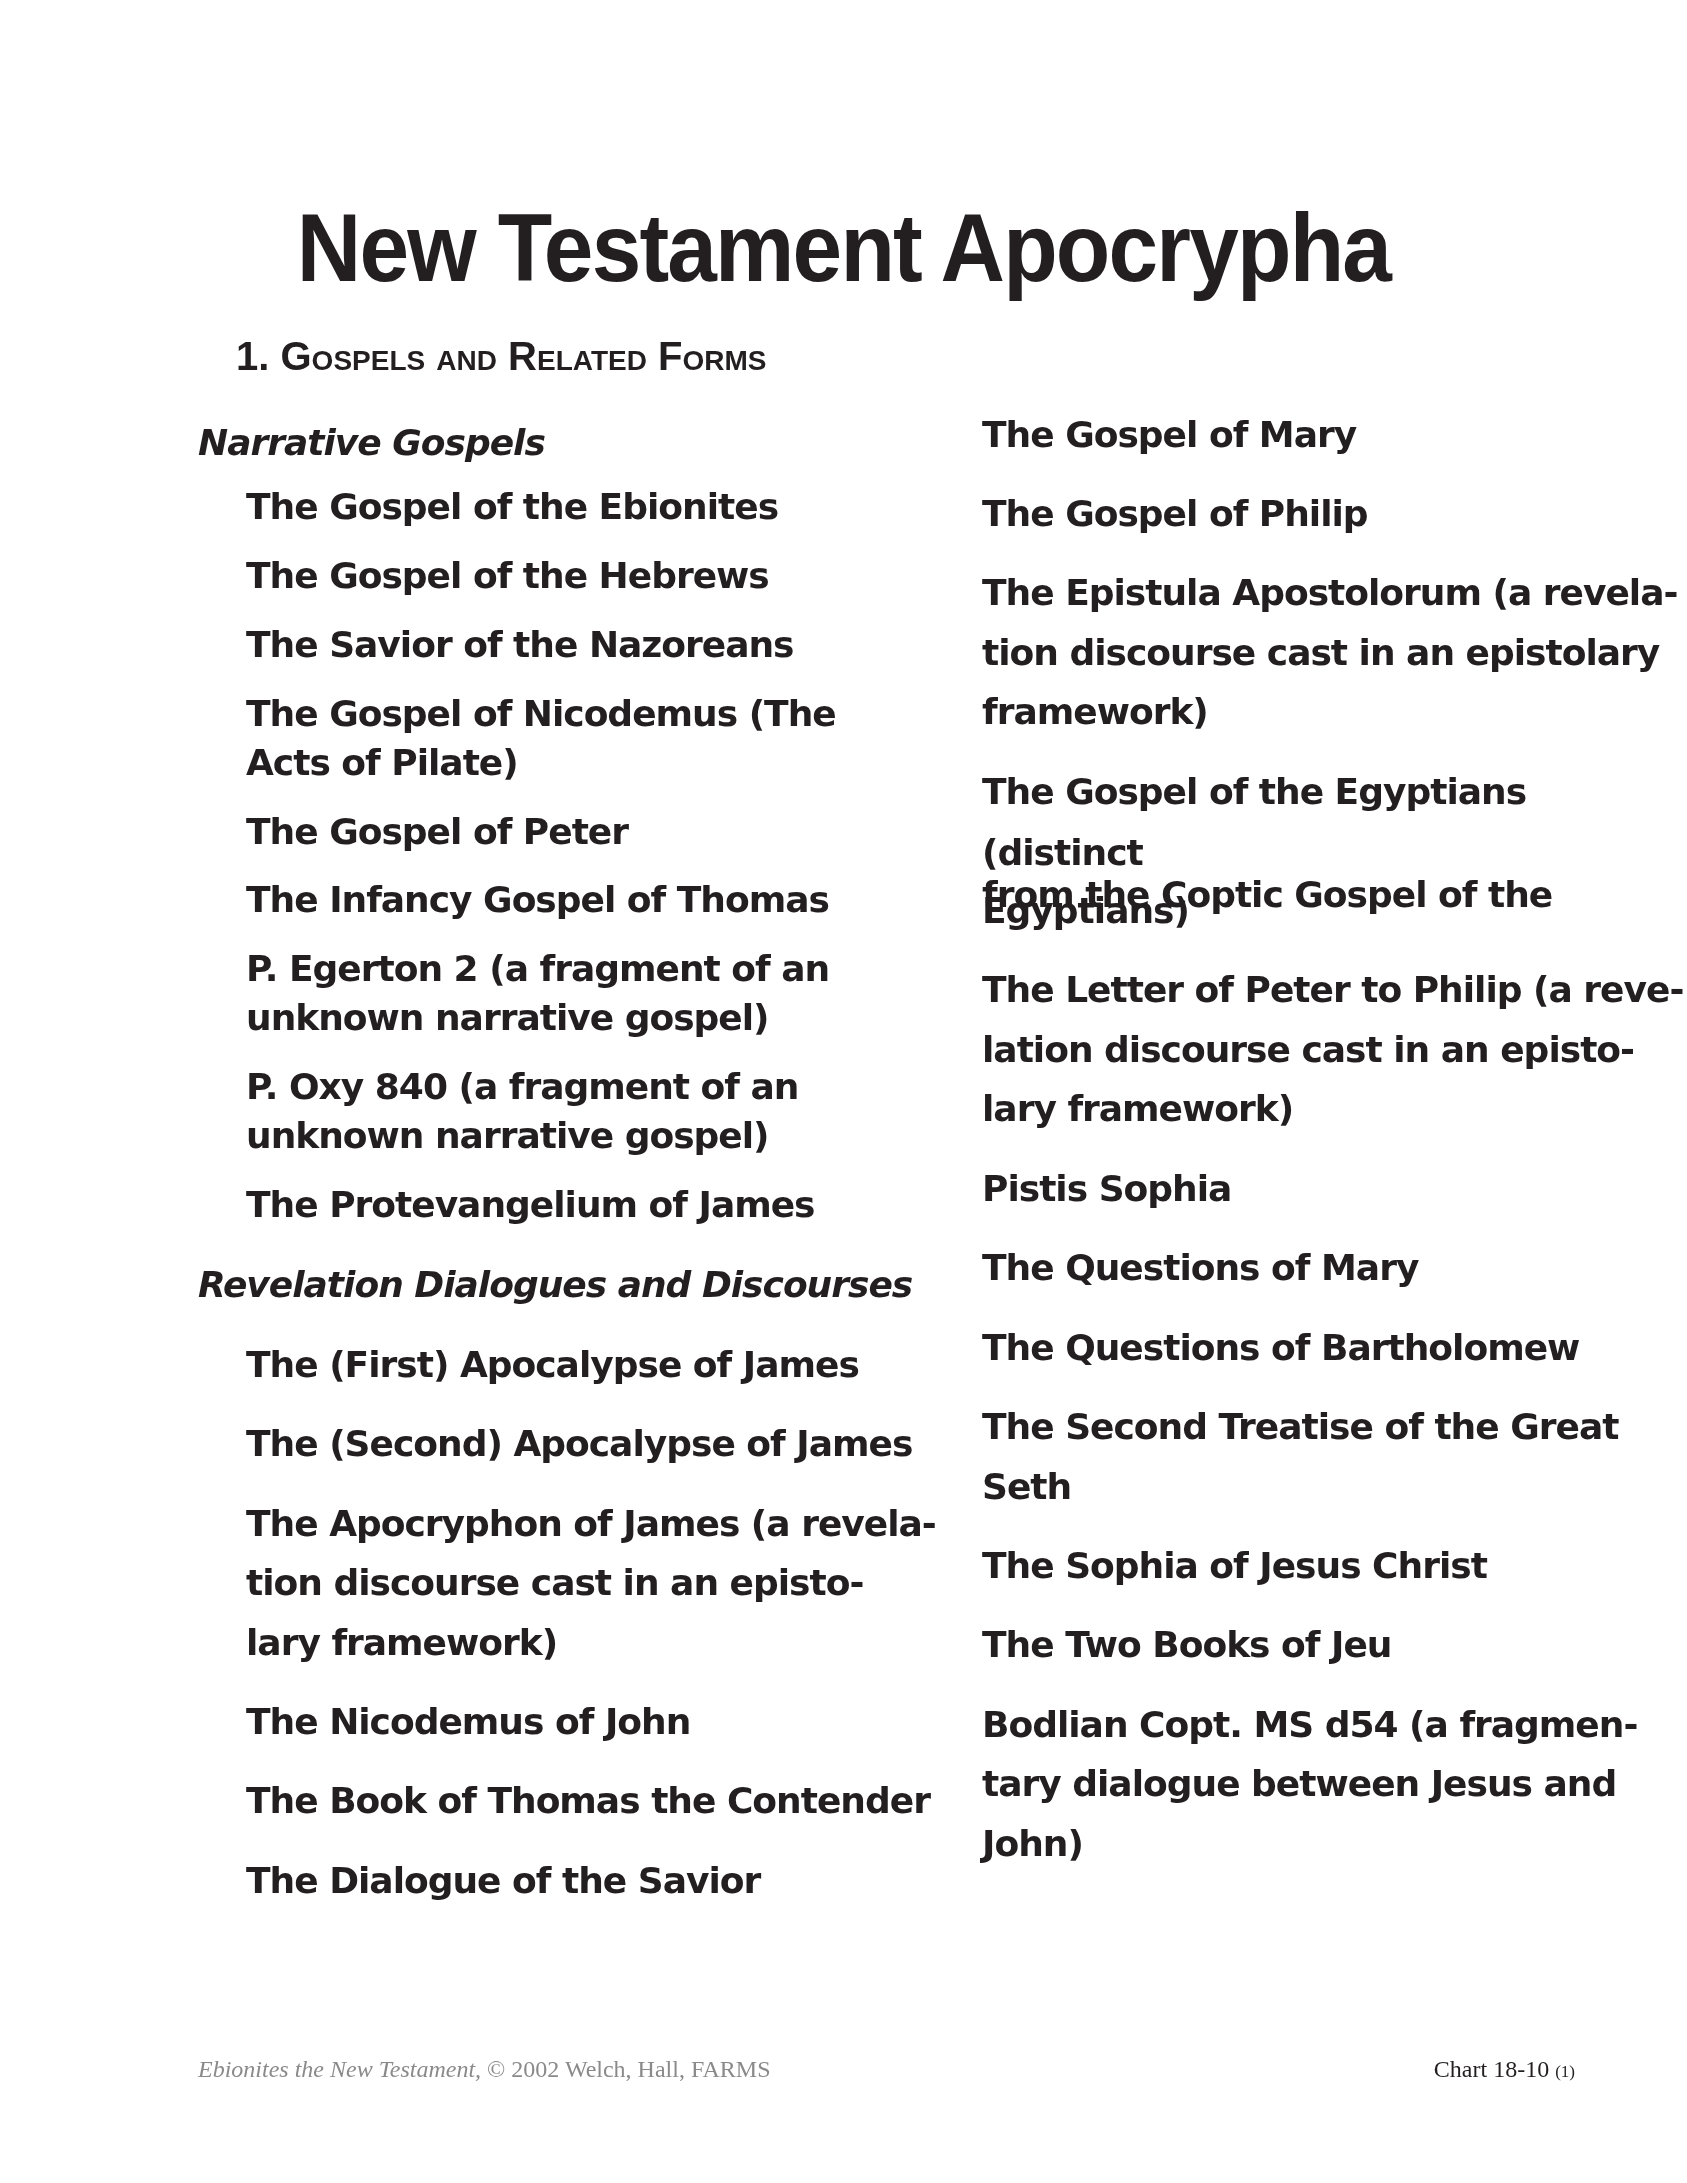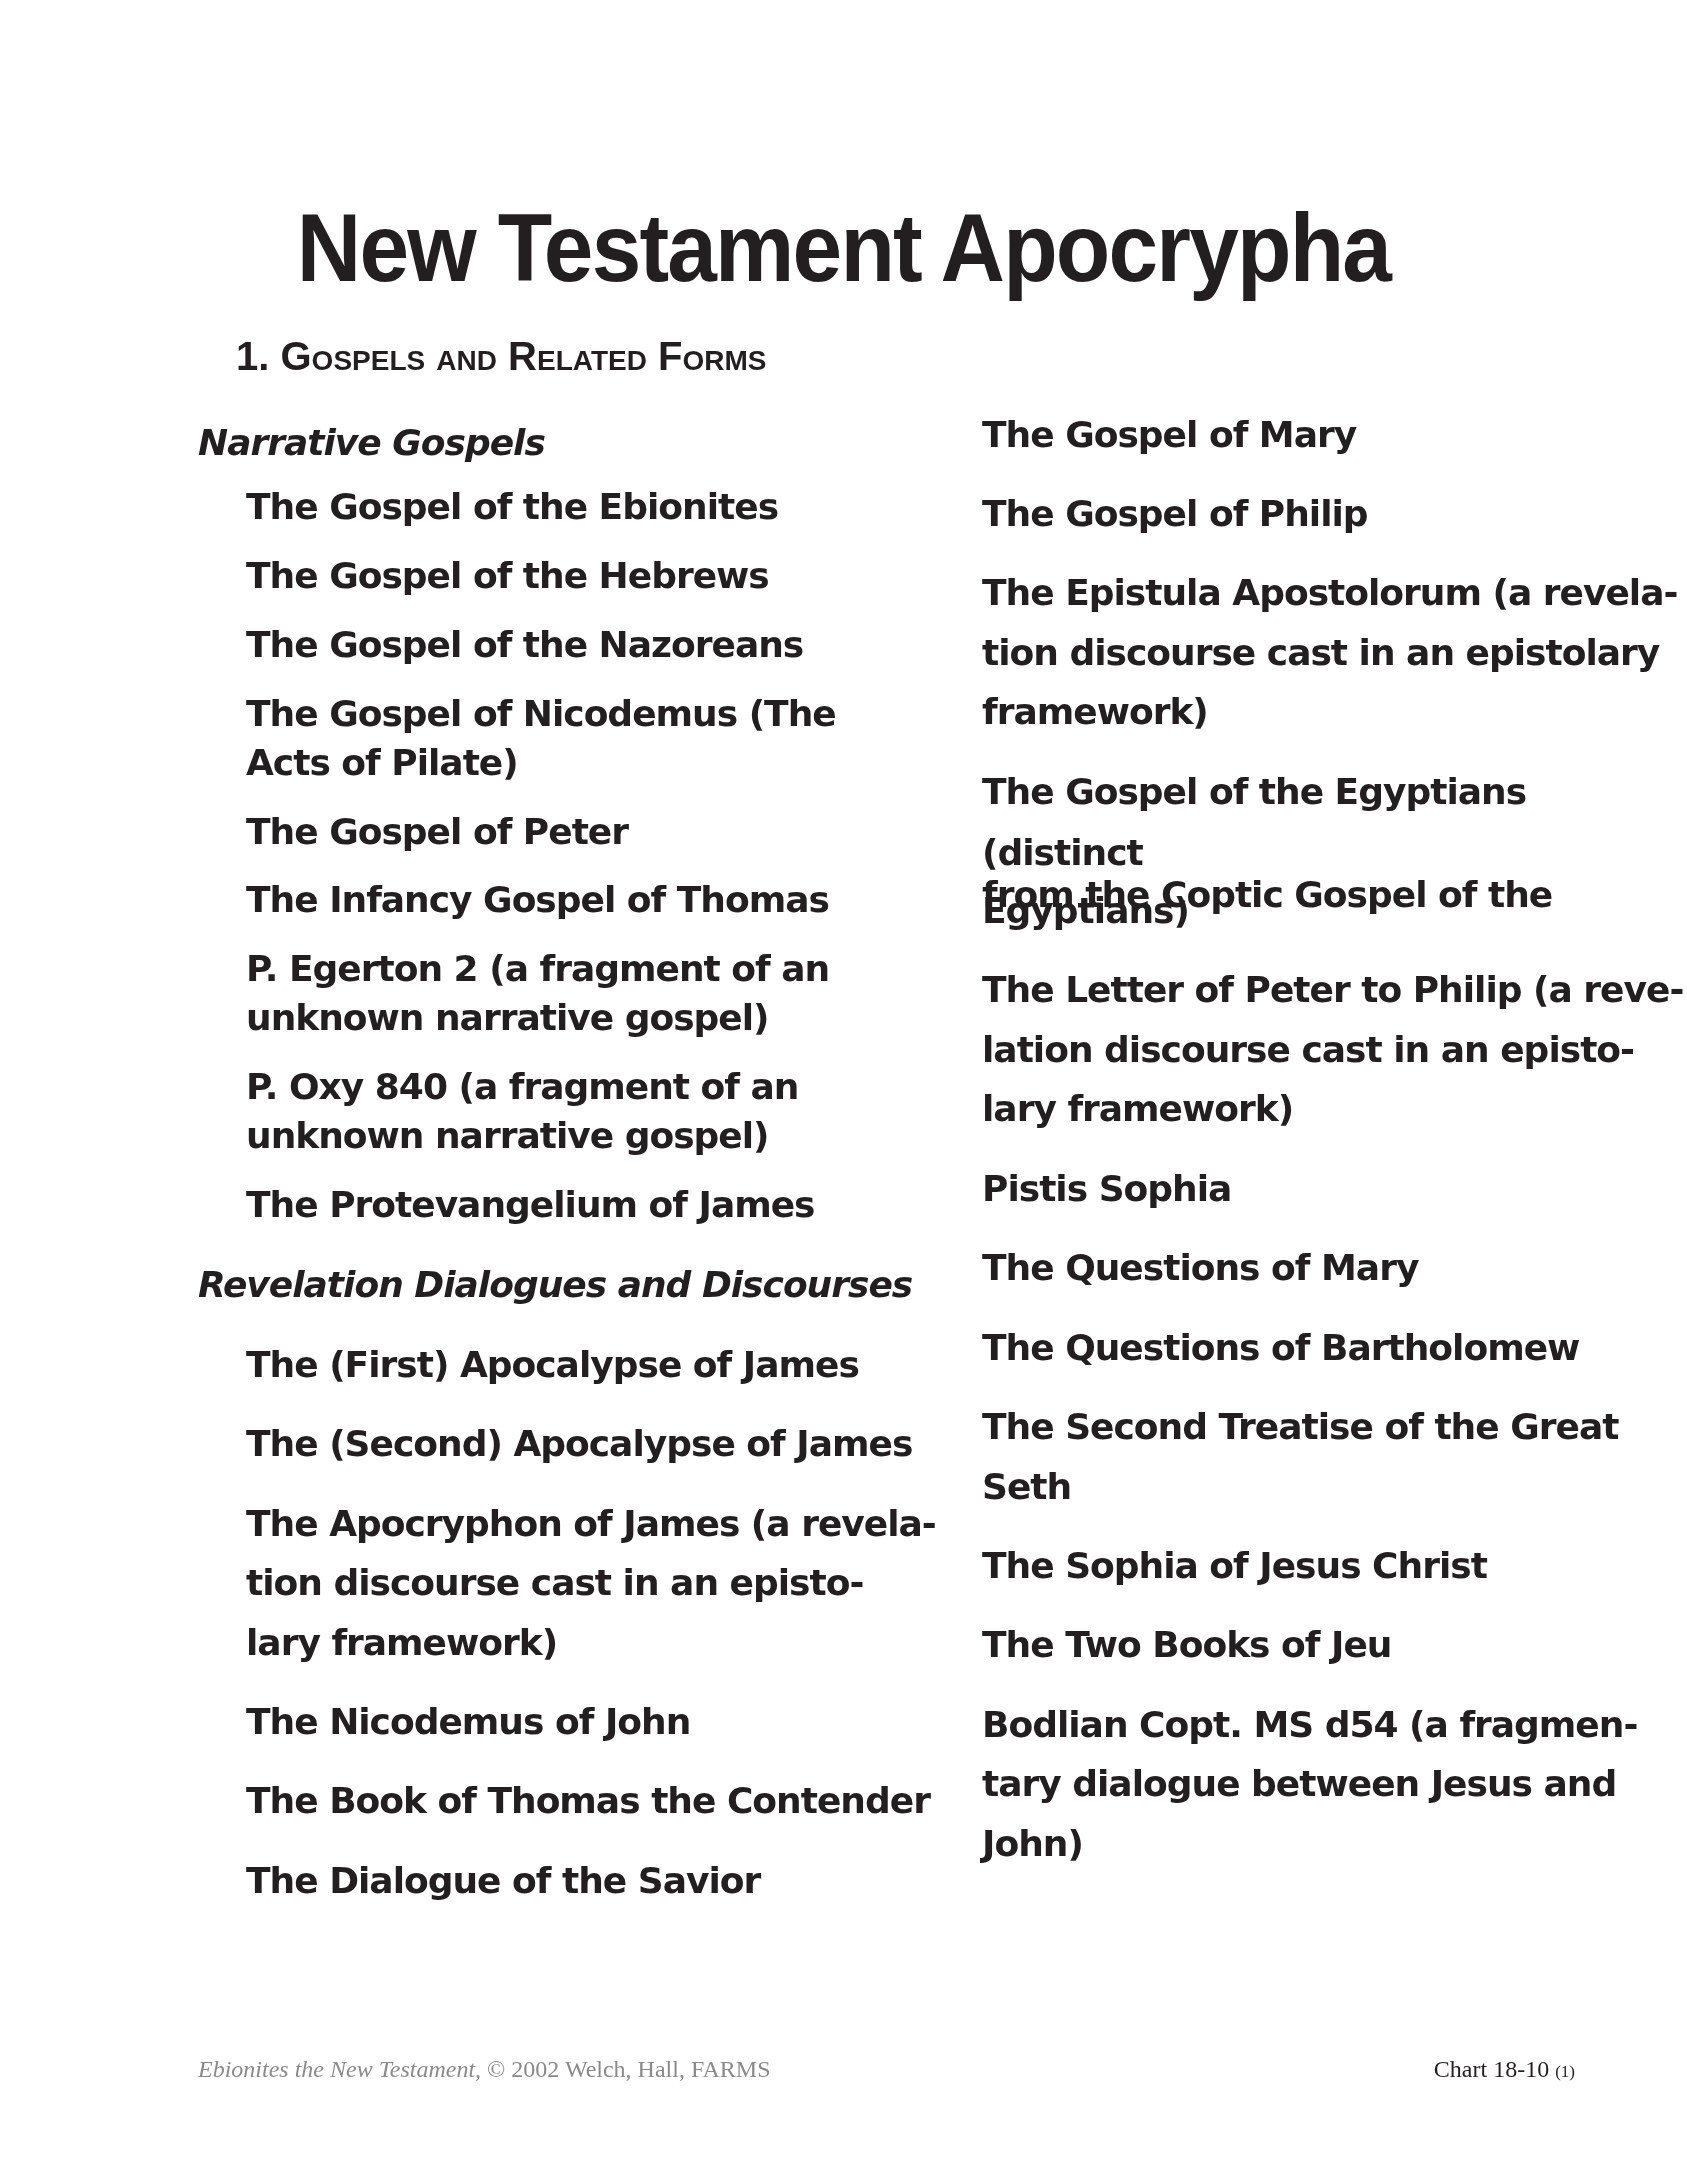--- a/index.html
+++ b/index.html
@@ -27,21 +27,21 @@
 
 <div class="section">
   <span>1.</span>
   <span>Gospels and Related Forms</span>
 </div>
 
 <div id="left-col">
     <div class="item sub" style="top: 412px; left: 198px;">Narrative Gospels</div>
     <div class="item" style="top: 476px; left: 246px;">The Gospel of the Ebionites</div>
     <div class="item" style="top: 545px; left: 246px;">The Gospel of the Hebrews</div>
-    <div class="item" style="top: 614px; left: 246px;">The Gospel of the Nazoreans</div>
+    <div class="item" style="top: 614px; left: 246px;">The Savior of the Nazoreans</div>
     <div class="item" style="top: 683px; left: 246px;">The Gospel of Nicodemus (The</div>
     <div class="item" style="top: 732px; left: 246px;">Acts of Pilate)</div>
     <div class="item" style="top: 801px; left: 246px;">The Gospel of Peter</div>
     <div class="item" style="top: 869px; left: 246px;">The Infancy Gospel of Thomas</div>
     <div class="item" style="top: 938px; left: 246px;">P. Egerton 2 (a fragment of an</div>
     <div class="item" style="top: 987px; left: 246px;">unknown narrative gospel)</div>
     <div class="item" style="top: 1056px; left: 246px;">P. Oxy 840 (a fragment of an</div>
     <div class="item" style="top: 1105px; left: 246px;">unknown narrative gospel)</div>
     <div class="item" style="top: 1174px; left: 246px;">The Protevangelium of James</div>
     <div class="item sub" style="top: 1254px; left: 198px;">Revelation Dialogues and Discourses</div>

